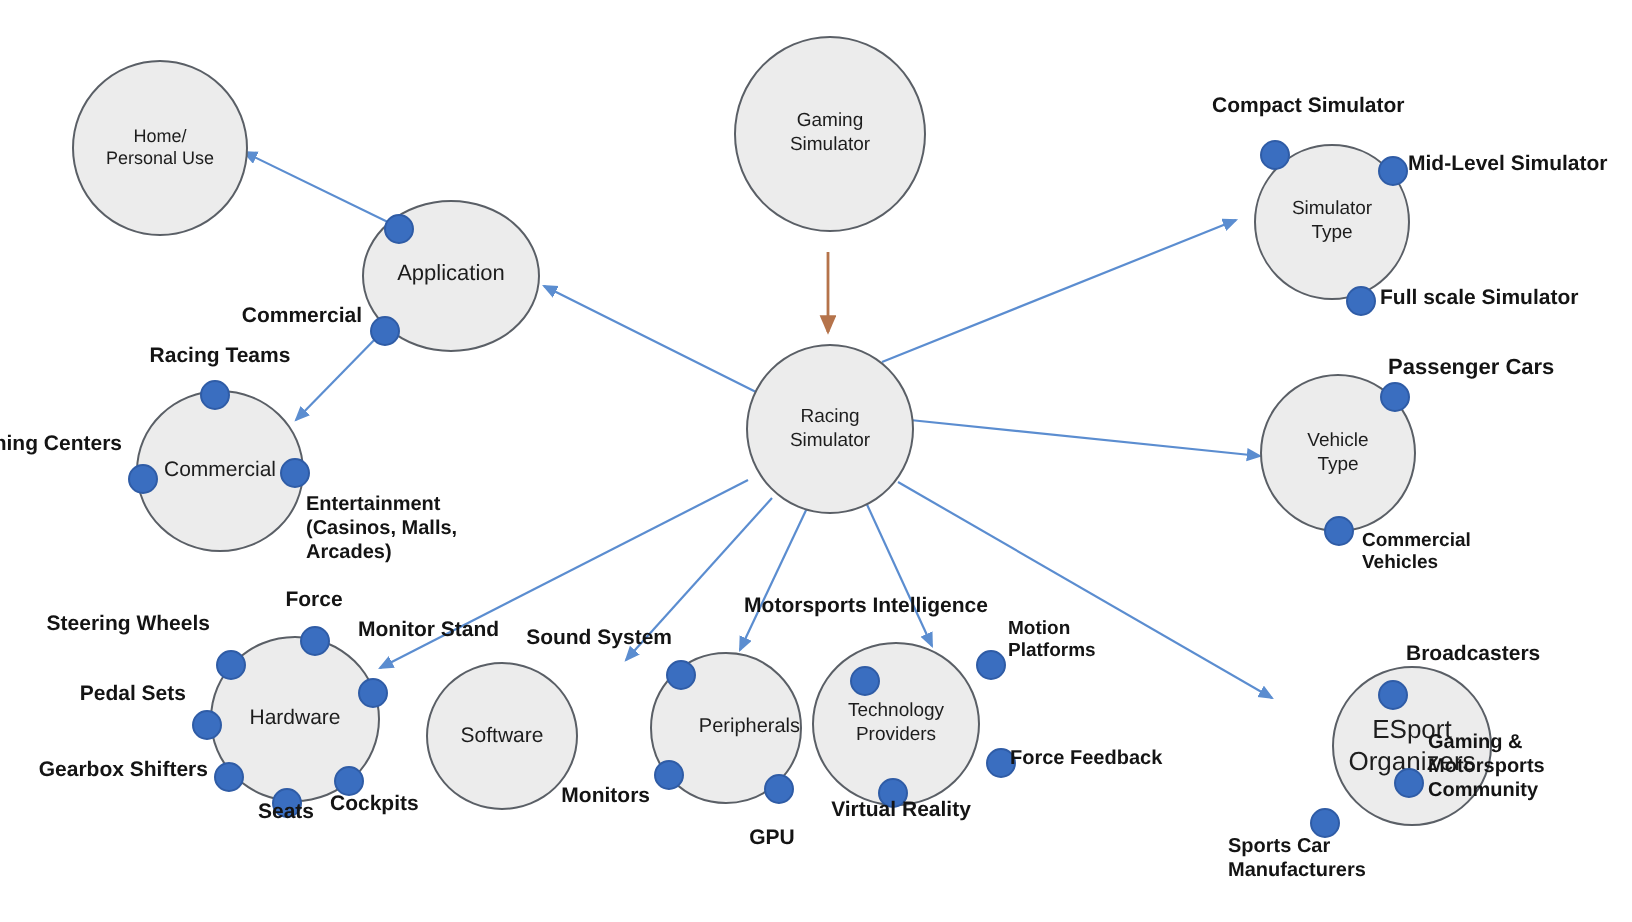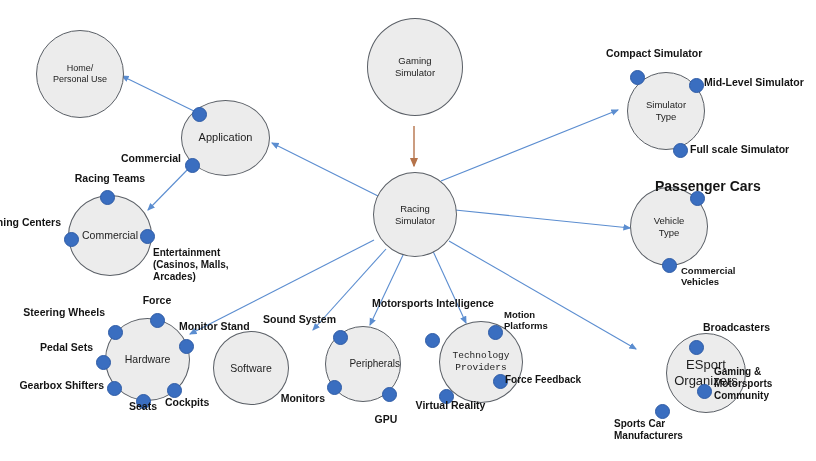--- a/index.html
+++ b/index.html
@@ -117,21 +117,21 @@
   </div>
 
   <div class="node" style="left:213px;top:331px;width:76px;height:74px;font-size:10.5px;">
     <span>Software</span>
   </div>
 
   <div class="node" style="left:325px;top:326px;width:76px;height:76px;font-size:10px;justify-content:flex-end;">
     <span>Peripherals</span>
   </div>
 
-  <div class="node" style="left:439px;top:321px;width:84px;height:82px;font-size:9.5px;font-family:Liberation Mono, monospace;">
+  <div class="node" style="left:406px;top:321px;width:84px;height:82px;font-size:9.5px;">
     <span>Technology
 Providers</span>
   </div>
 
   <div class="node" style="left:627px;top:72px;width:78px;height:78px;font-size:9.5px;">
     <span>Simulator
 Type</span>
   </div>
 
   <div class="node" style="left:630px;top:187px;width:78px;height:79px;font-size:9.5px;">
@@ -186,21 +186,21 @@
   <div class="lbl r" style="left:-40px;top:216px;width:101px;font-size:10.5px;">Training Centers</div>
 
   <div class="lbl" style="left:153px;top:247px;width:110px;font-size:10px;">Entertainment
 (Casinos, Malls,
 Arcades)</div>
 
   <div class="lbl r" style="left:-5px;top:306px;width:110px;font-size:10.5px;">Steering Wheels</div>
 
   <div class="lbl c" style="left:126px;top:294px;width:62px;font-size:10.5px;">Force</div>
 
-  <div class="lbl" style="left:179px;top:320px;width:96px;font-size:10.5px;">Monitor Stand</div>
+  <div class="lbl" style="left:179px;top:309px;width:96px;font-size:10.5px;">Monitor Stand</div>
 
   <div class="lbl r" style="left:0px;top:341px;width:93px;font-size:10.5px;">Pedal Sets</div>
 
   <div class="lbl r" style="left:-68px;top:379px;width:172px;font-size:10.5px;">Gearbox Shifters</div>
 
   <div class="lbl c" style="left:113px;top:400px;width:60px;font-size:10.5px;">Seats</div>
 
   <div class="lbl" style="left:165px;top:396px;width:62px;font-size:10.5px;">Cockpits</div>
 
   <div class="lbl r" style="left:217px;top:313px;width:119px;font-size:10.5px;">Sound System</div>
@@ -217,21 +217,21 @@
   <div class="lbl" style="left:505px;top:374px;width:98px;font-size:10px;">Force Feedback</div>
 
   <div class="lbl c" style="left:408px;top:399px;width:85px;font-size:10.5px;">Virtual Reality</div>
 
   <div class="lbl" style="left:606px;top:47px;width:124px;font-size:10.5px;">Compact Simulator</div>
 
   <div class="lbl" style="left:704px;top:76px;width:122px;font-size:10.5px;">Mid-Level Simulator</div>
 
   <div class="lbl" style="left:690px;top:143px;width:128px;font-size:10.5px;">Full scale Simulator</div>
 
-  <div class="lbl" style="left:655px;top:178px;width:106px;font-size:14px;">Passenger Cars</div>
+  <div class="lbl" style="left:694px;top:178px;width:106px;font-size:11px;">Passenger Cars</div>
 
   <div class="lbl" style="left:681px;top:265px;width:92px;font-size:9.5px;">Commercial
 Vehicles</div>
 
   <div class="lbl" style="left:703px;top:321px;width:102px;font-size:10.5px;">Broadcasters</div>
 
   <div class="lbl" style="left:714px;top:366px;width:104px;font-size:10px;">Gaming &amp; Motorsports
 Community</div>
 
   <div class="lbl" style="left:614px;top:418px;width:116px;font-size:10px;">Sports Car

